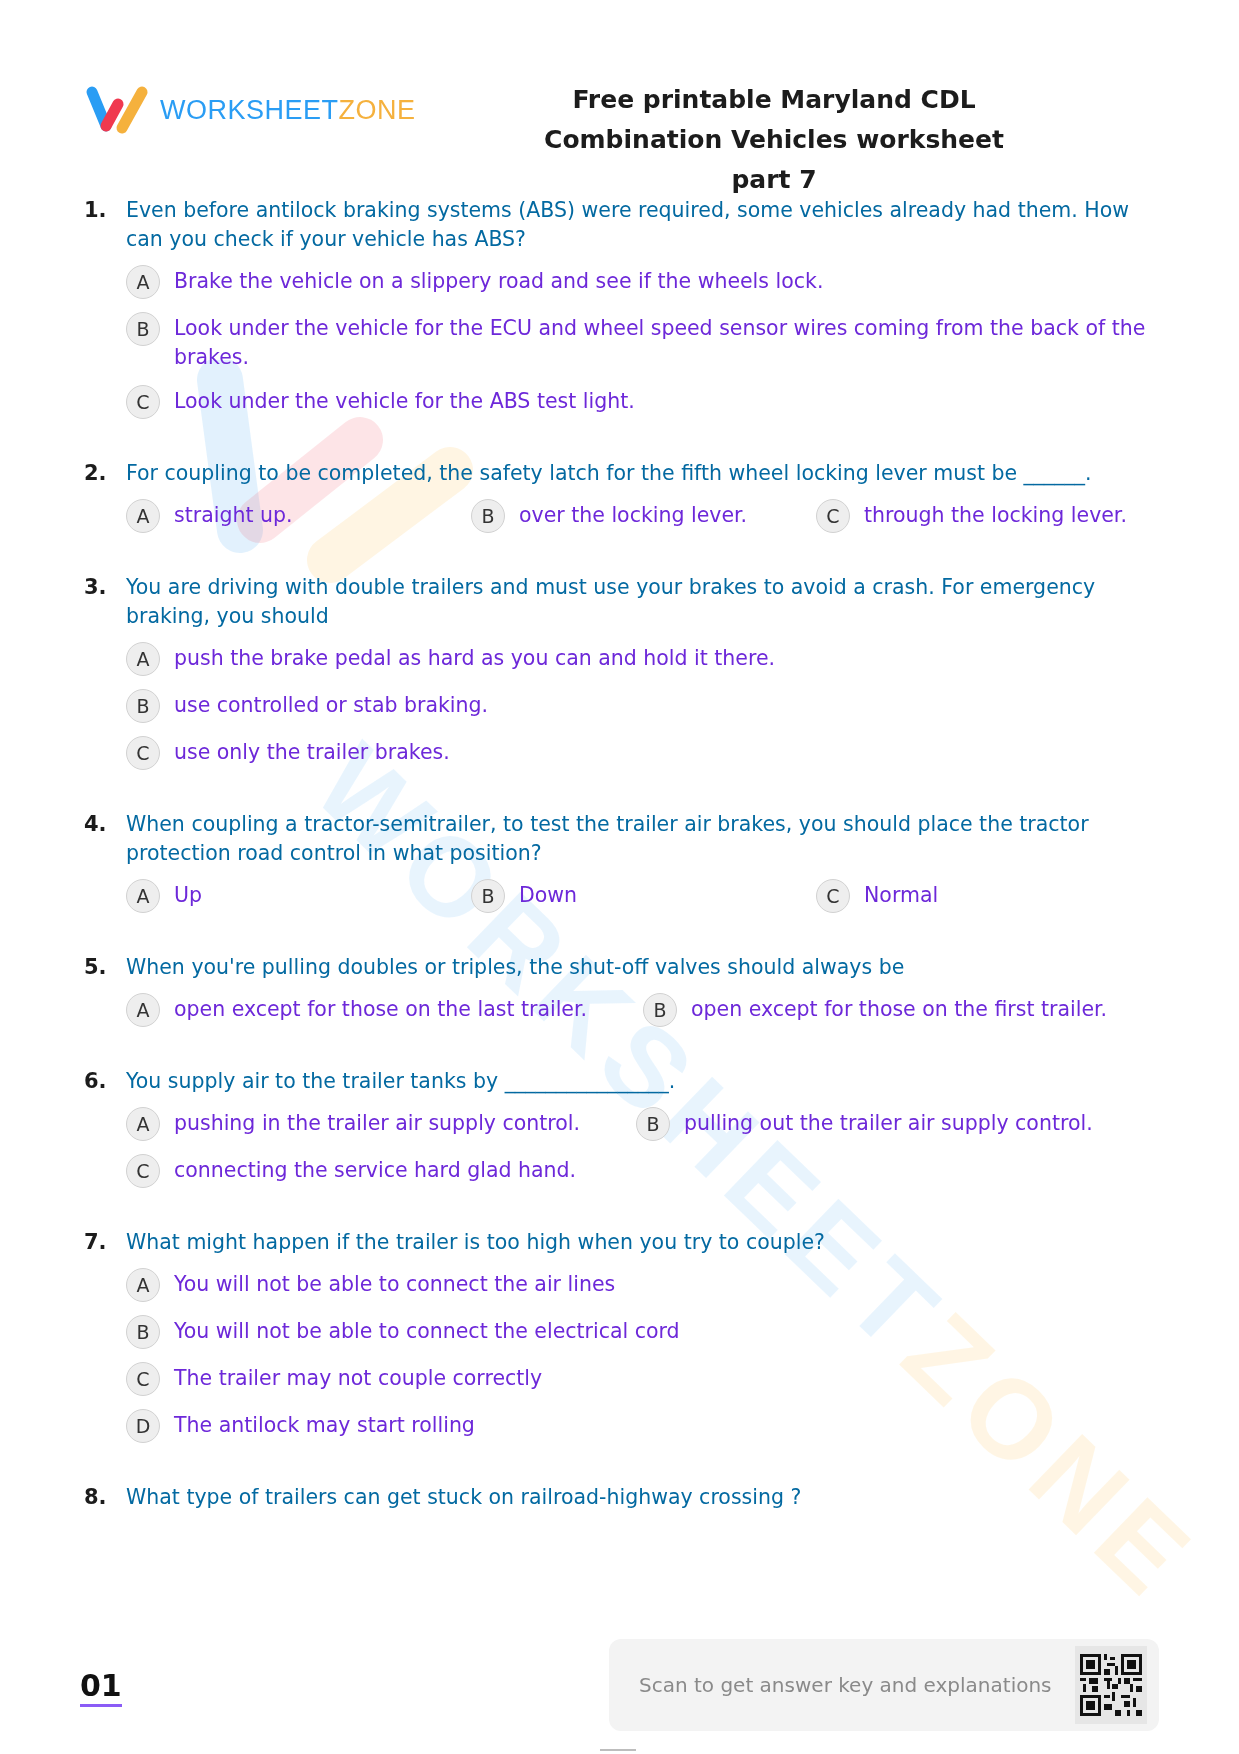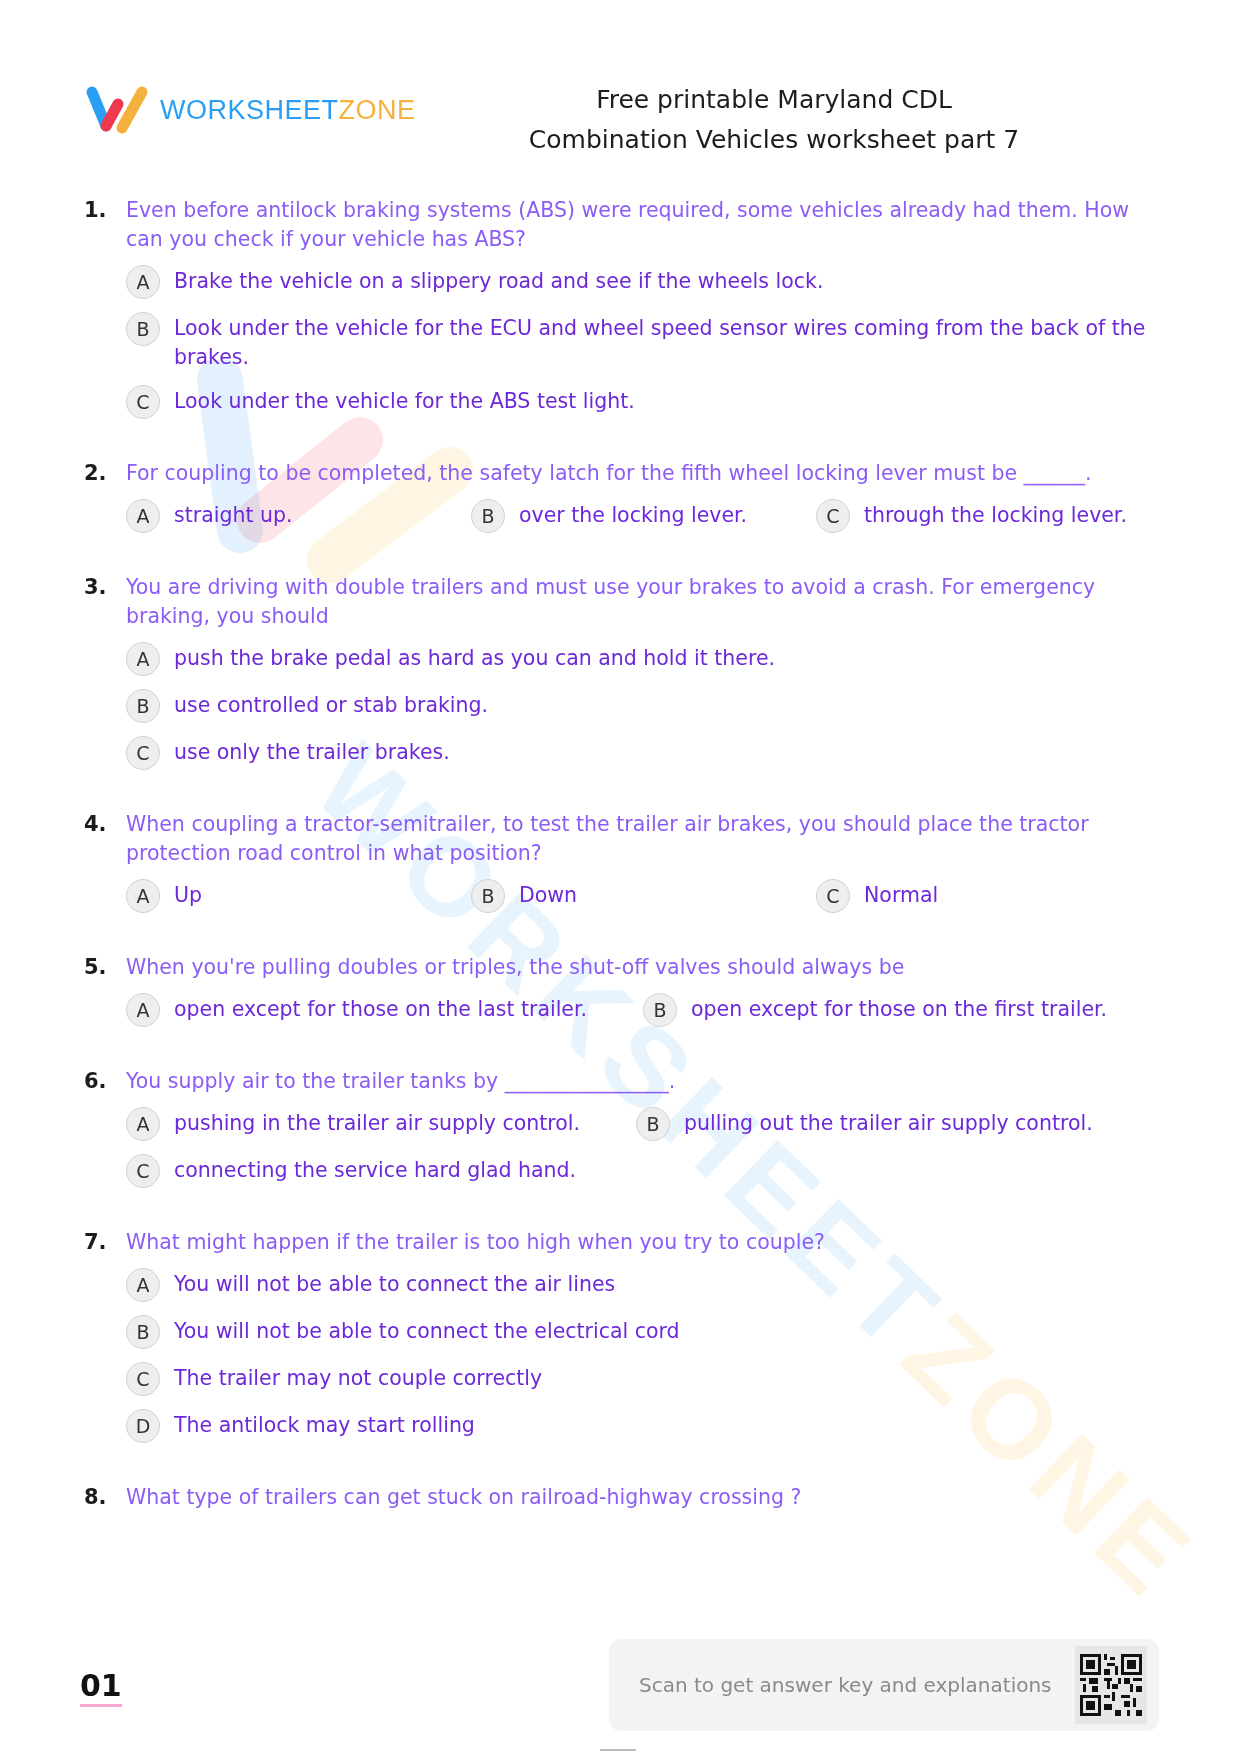--- a/index.html
+++ b/index.html
@@ -12,38 +12,38 @@
   .wm-text .wm-a { color: #2a9df4; opacity: 0.10; }
   .wm-text .wm-b { color: #ffb52e; opacity: 0.12; }
 
   
   .header { position: absolute; left: 84px; top: 80px; width: 1080px; height: 90px; }
   .logo { position: absolute; left: 0; top: 4px; display: flex; align-items: center; }
   .logo svg { width: 68px; height: 52px; }
   .logo-text { margin-left: 8px; font-family: "Liberation Sans", sans-serif; font-size: 27px; font-weight: normal; letter-spacing: 0.5px; }
   .logo-text .lw { color: #2a9df4; }
   .logo-text .lz { color: #f5b13d; }
-  .title { position: absolute; left: 440px; top: 0; width: 500px; text-align: center; font-family: "DejaVu Sans", sans-serif; font-weight: normal; font-size: 25px; line-height: 40px; color: #1c1c1c; }
+  .title { position: absolute; left: 440px; top: 0; width: 500px; text-align: center; font-family: "DejaVu Sans", sans-serif; font-weight: bold; font-size: 25px; line-height: 40px; color: #1c1c1c; }
 
   
   .questions { position: absolute; left: 84px; top: 196px; width: 1080px; }
   .q { position: relative; padding-left: 42px; }
   .q-num { position: absolute; left: 0; top: 0; font-weight: bold; font-size: 21px; line-height: 29px; color: #1c1c1c; }
-  .q-text { font-size: 20.5px; line-height: 29px; color: #8b5cf6; }
+  .q-text { font-size: 20.5px; line-height: 29px; color: #0369a1; }
   .opts { margin-top: 13px; }
   .opt-row { display: flex; margin-bottom: 15px; }
   .opt { display: flex; align-items: flex-start; }
   .badge { flex: none; width: 34px; height: 34px; border-radius: 50%; background: #eeeeee; border: 1px solid #d2d2d2; display: flex; align-items: center; justify-content: center; font-size: 19px; color: #333; margin-right: 14px; margin-top: -2px; }
   .opt-text { font-size: 20.5px; line-height: 29px; color: #6d28d9; }
   .w3 { width: 345px; }
   .w2 { width: 510px; }
   .q-gap { height: 25px; }
 
   
-  .page-num { position: absolute; left: 80px; top: 1668px; font-weight: bold; font-size: 30px; color: #111; border-bottom: 3px solid #f9a8d4; line-height: 36px; text-align: right; }
+  .page-num { position: absolute; left: 80px; top: 1668px; font-weight: bold; font-size: 30px; color: #111; border-bottom: 3px solid #8b5cf6; line-height: 36px; text-align: right; }
   .scan-box { position: absolute; left: 609px; top: 1639px; width: 550px; height: 92px; background: #f3f3f3; border-radius: 12px; display: flex; align-items: center; justify-content: flex-end; }
   .scan-text { margin-left: 30px; font-size: 20px; color: #8a8a8a; flex: 1; }
   .qr { width: 72px; height: 78px; background: #e6e6e6; margin-right: 12px; display: flex; align-items: center; justify-content: center; }
   .qr svg { width: 62px; height: 62px; }
   .bottom-line { position: absolute; left: 600px; top: 1749px; width: 36px; height: 2px; background: #bdbdbd; }
 </style>
 </head>
 <body>
 
 <svg class="wm-logo" viewBox="0 0 340 260">

